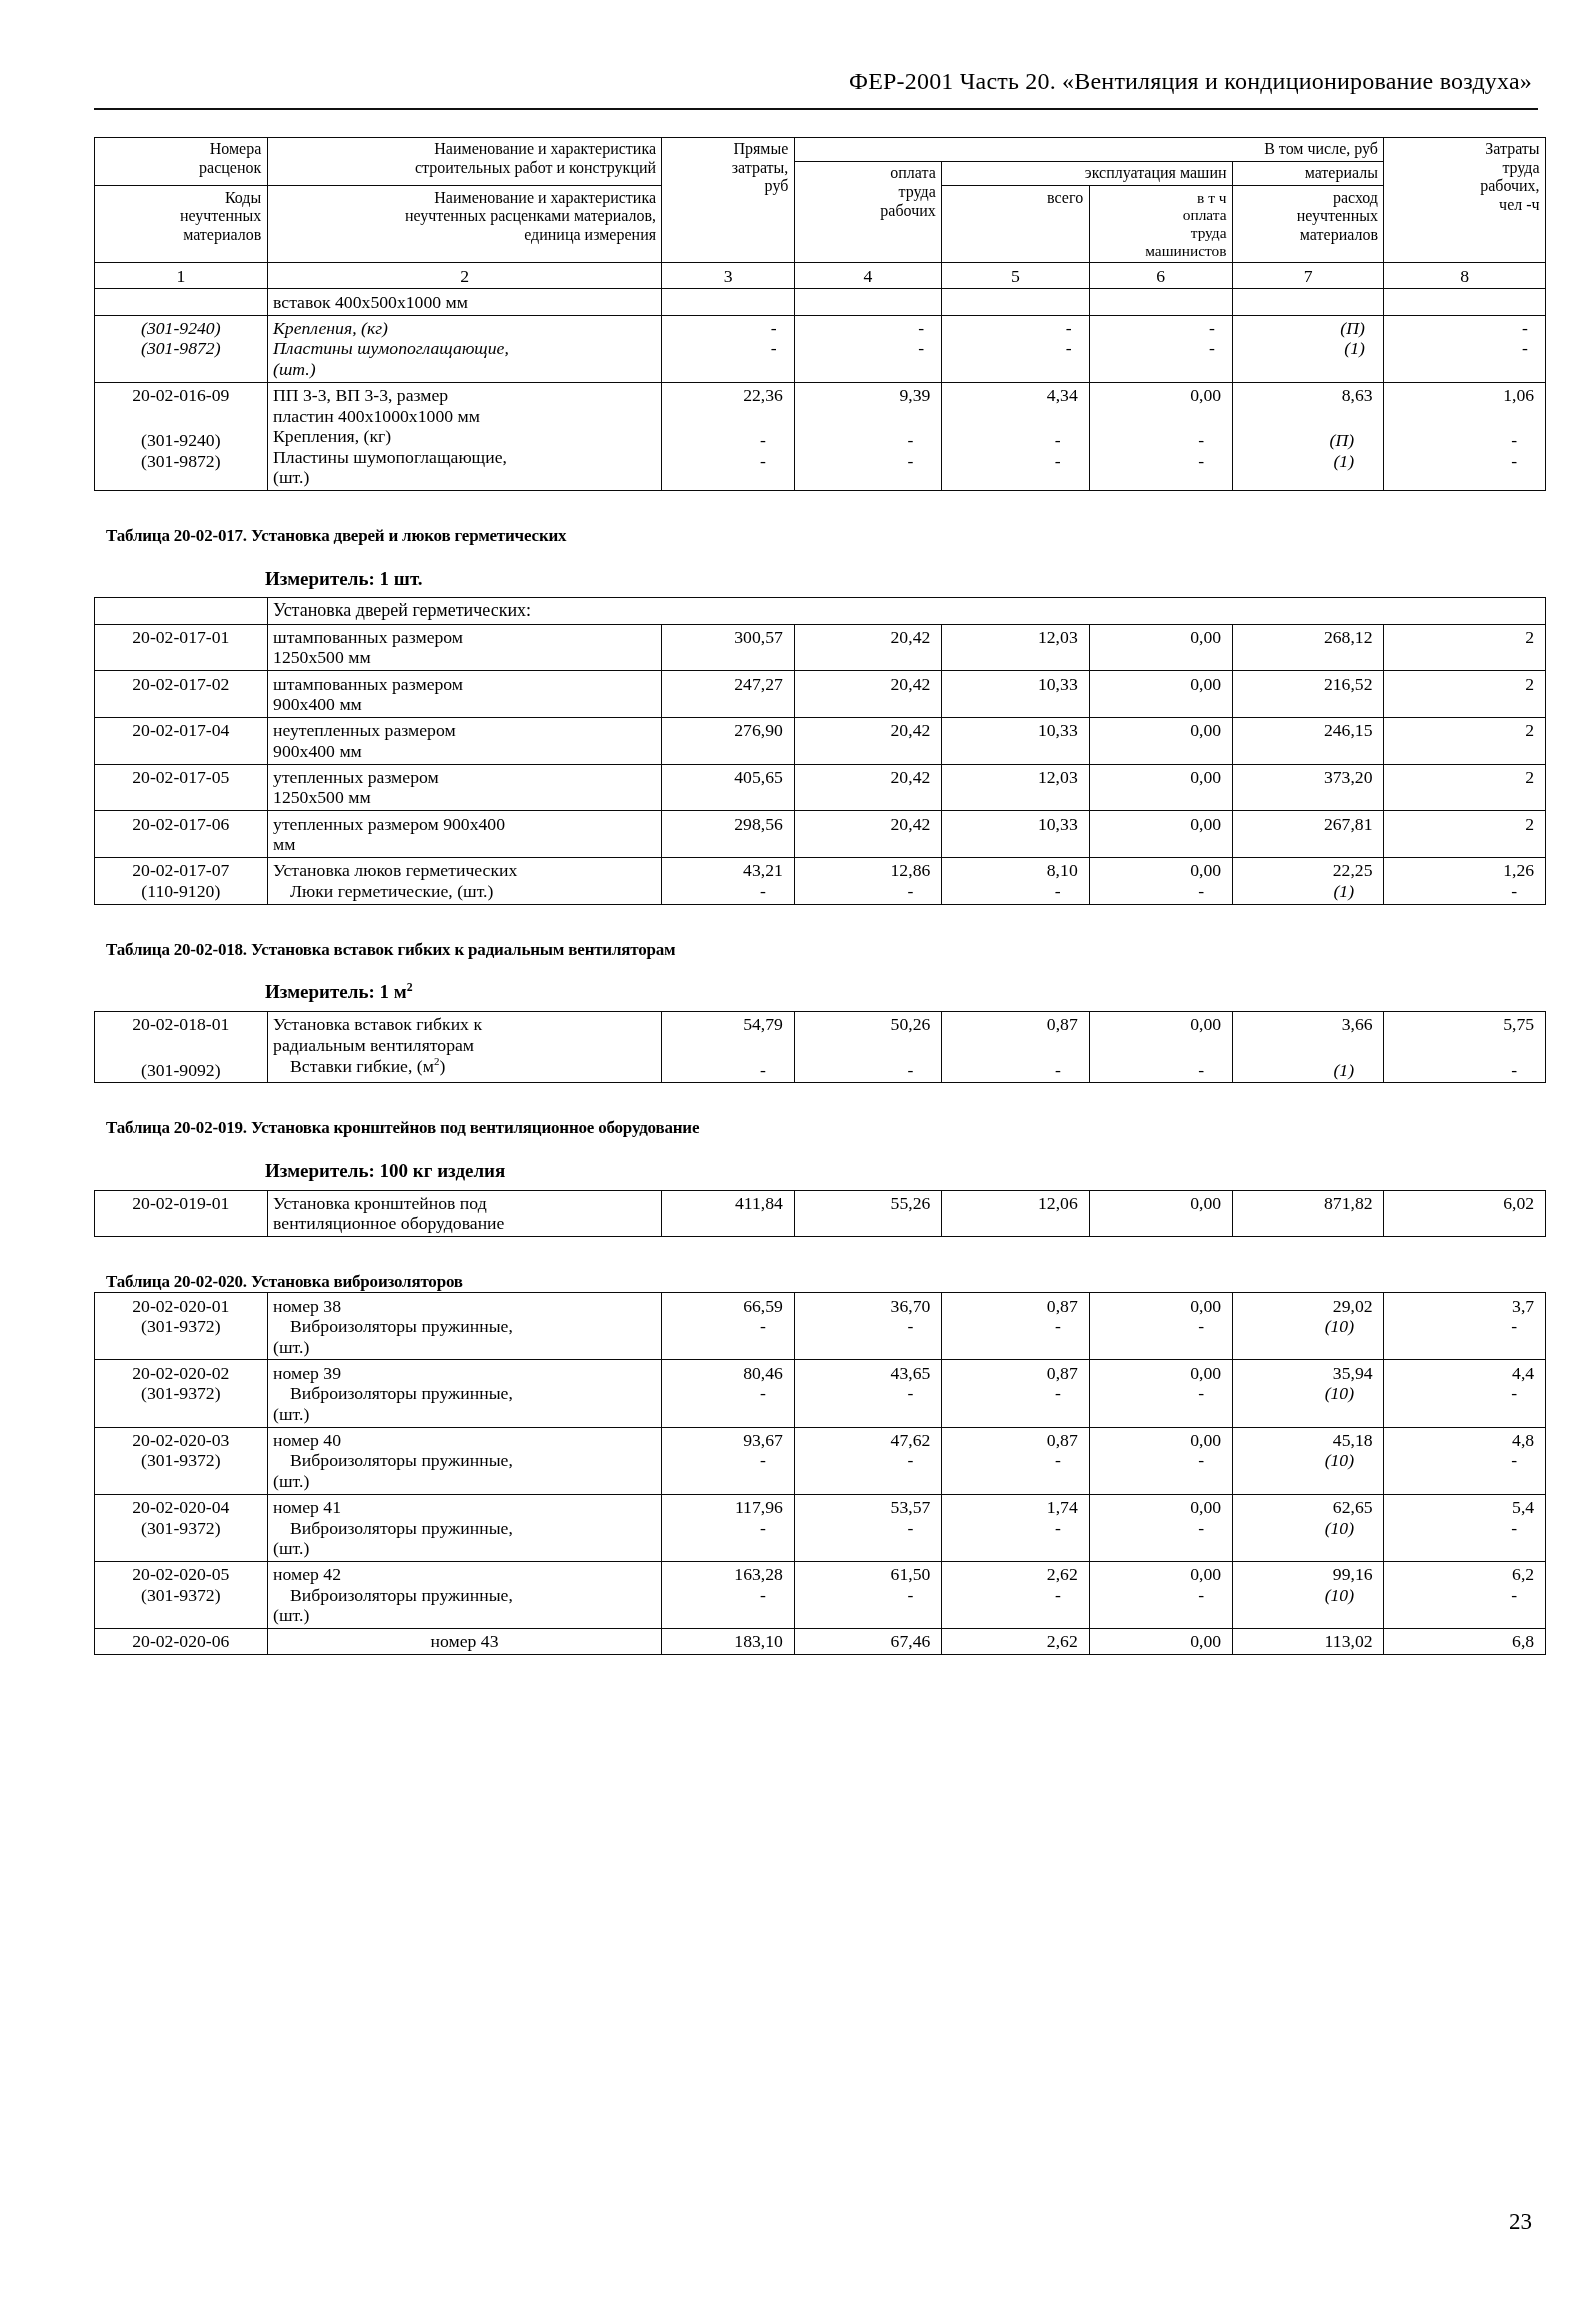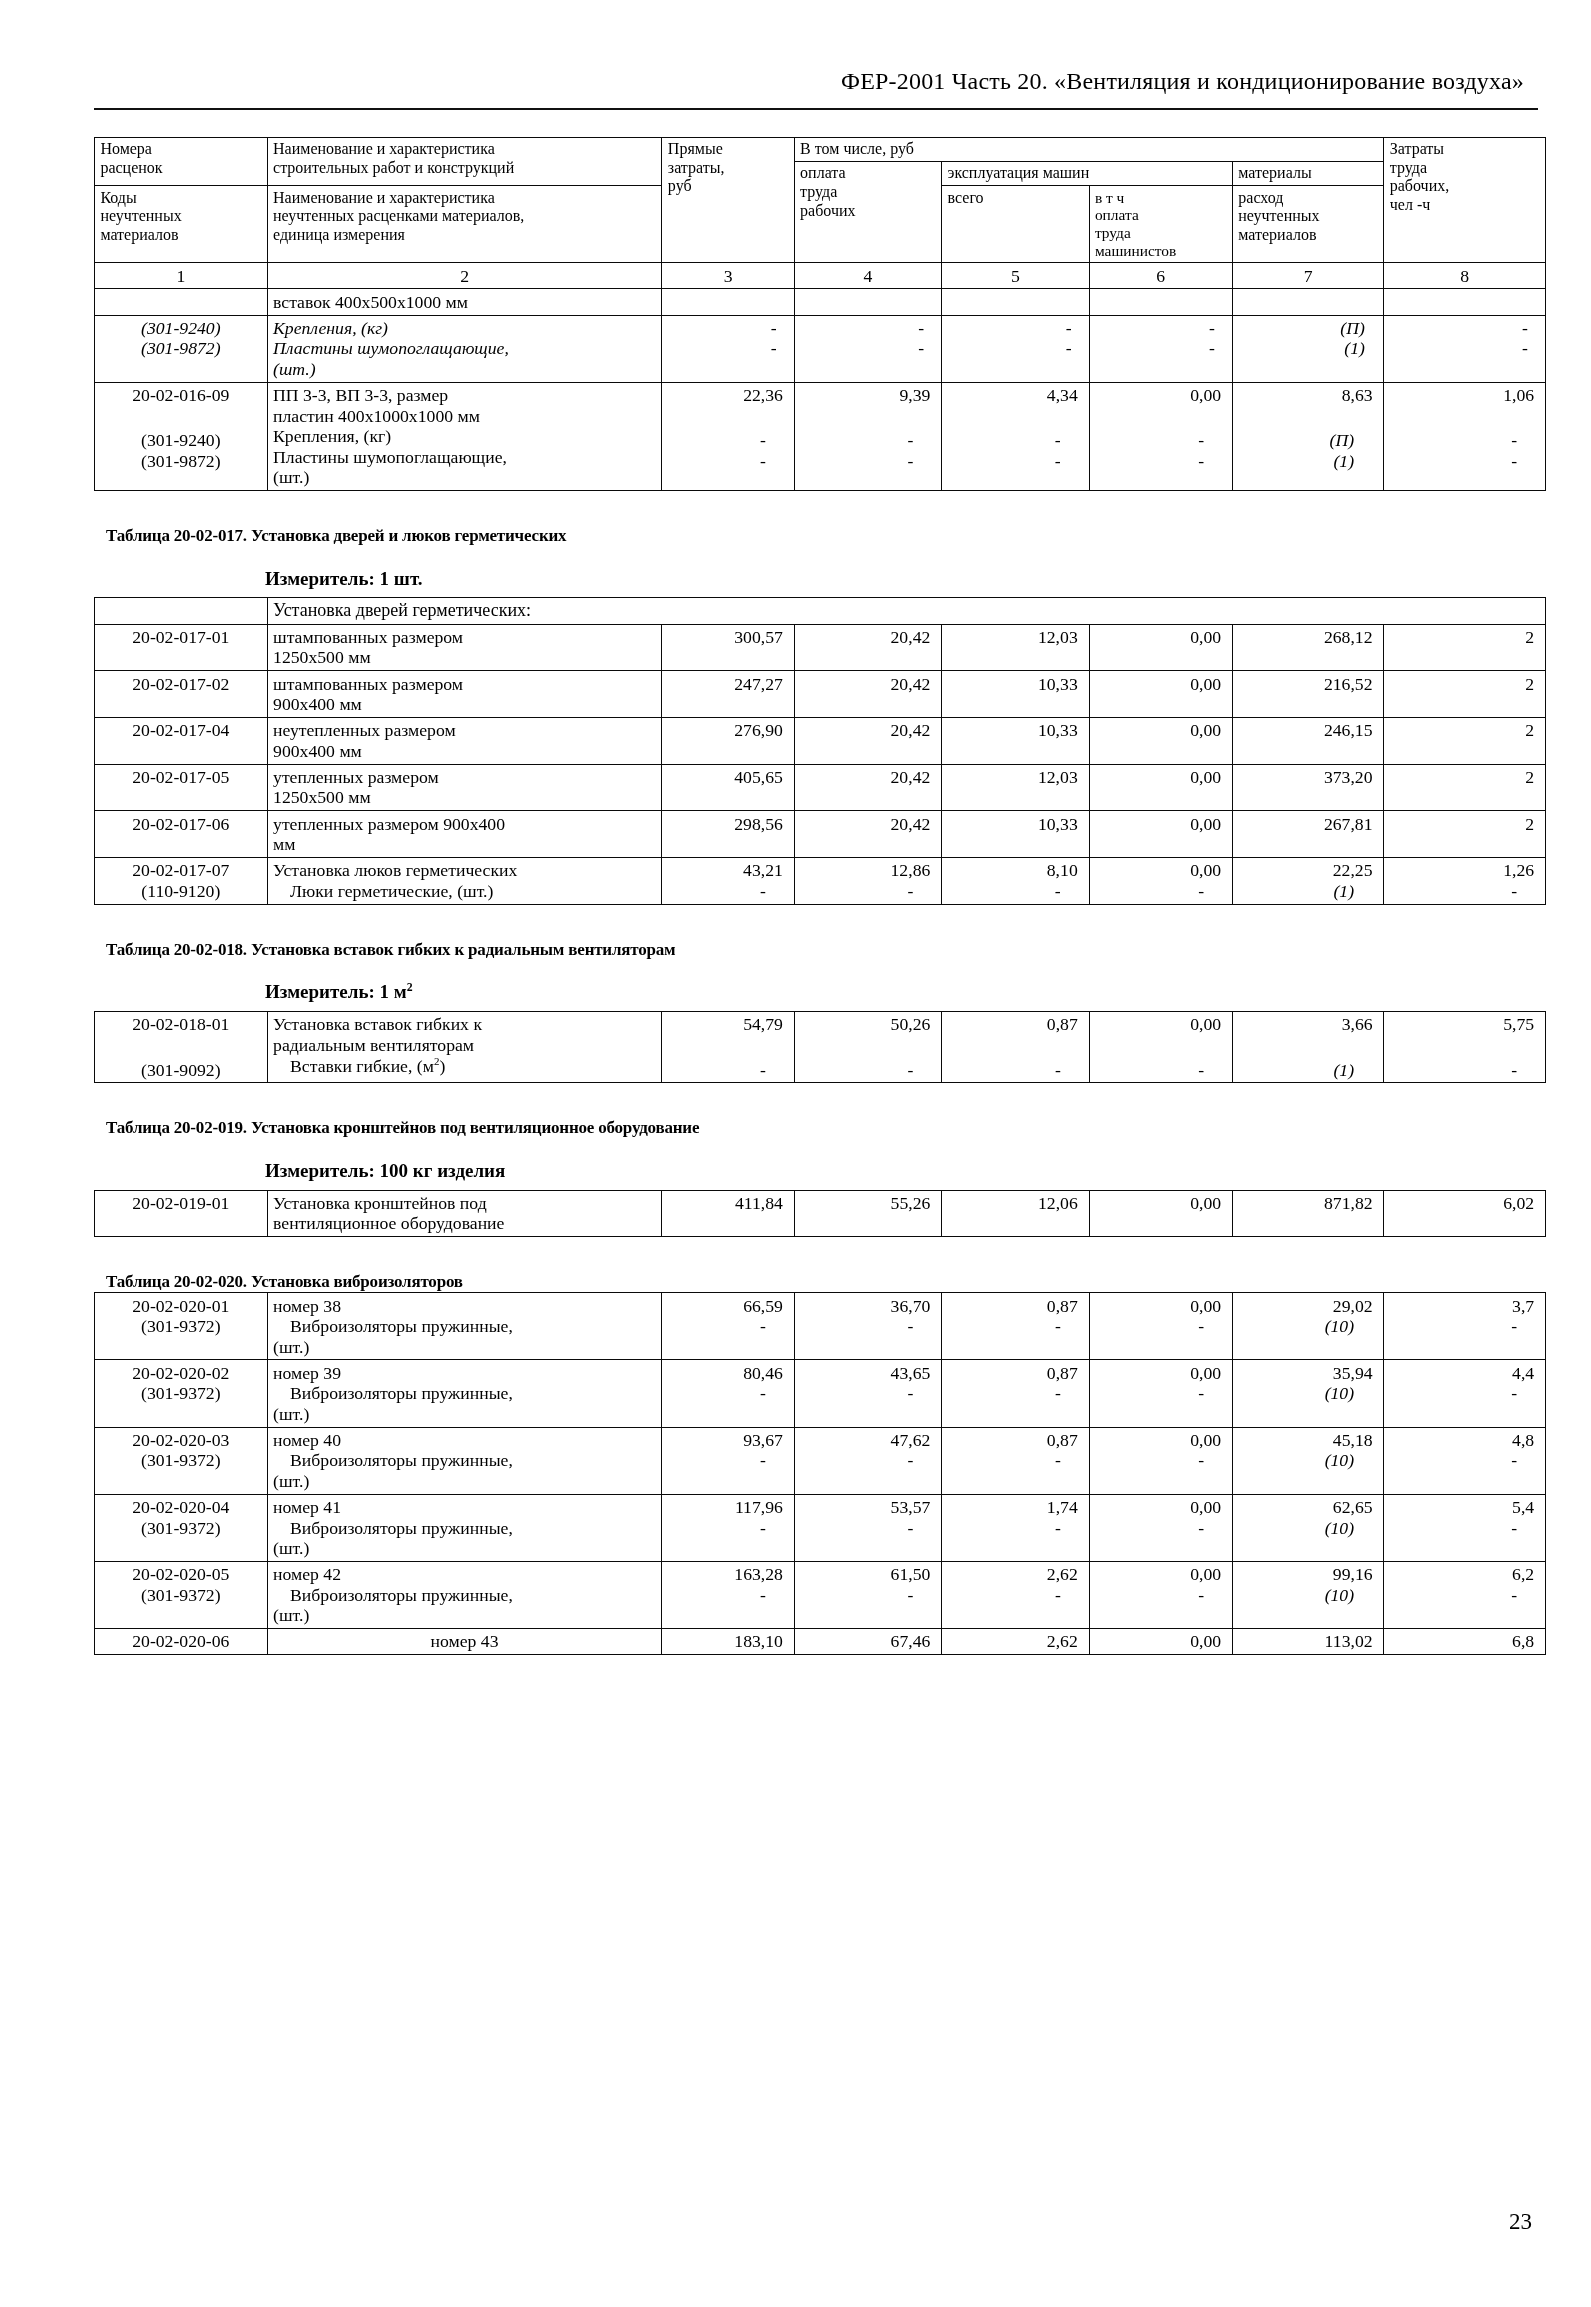--- a/index.html
+++ b/index.html
@@ -20,21 +20,21 @@
     position: relative;
     width: 1592px;
     height: 2307px;
     box-sizing: border-box;
     padding: 0;
   }
   
   .page-header {
     position: absolute;
     left: 0;
-    right: 8px;
+    right: 0;
     top: 68px;
     height: 34px;
     text-align: right;
     padding-right: 60px;
     font-size: 24px;
     letter-spacing: 0.2px;
     white-space: nowrap;
   }
   .header-rule {
     position: absolute;
@@ -68,21 +68,21 @@
   .c1 { width: 171px; }
   .c2 { width: 391px; }
   .c3 { width: 131px; }
   .c4 { width: 146px; }
   .c5 { width: 146px; }
   .c6 { width: 142px; }
   .c7 { width: 150px; }
   .c8 { width: 160px; }
 
   .hcell {
-    text-align: left;
+    text-align: right;
     vertical-align: middle;
     font-size: 16px;
     line-height: 1.25;
     padding: 4.6px 3.1px;
   }
   .hcell.small { font-size: 15.4px; }
   .numrow td {
     text-align: center;
     font-size: 17.7px;
     padding: 0.8px 4.6px 2.3px;

